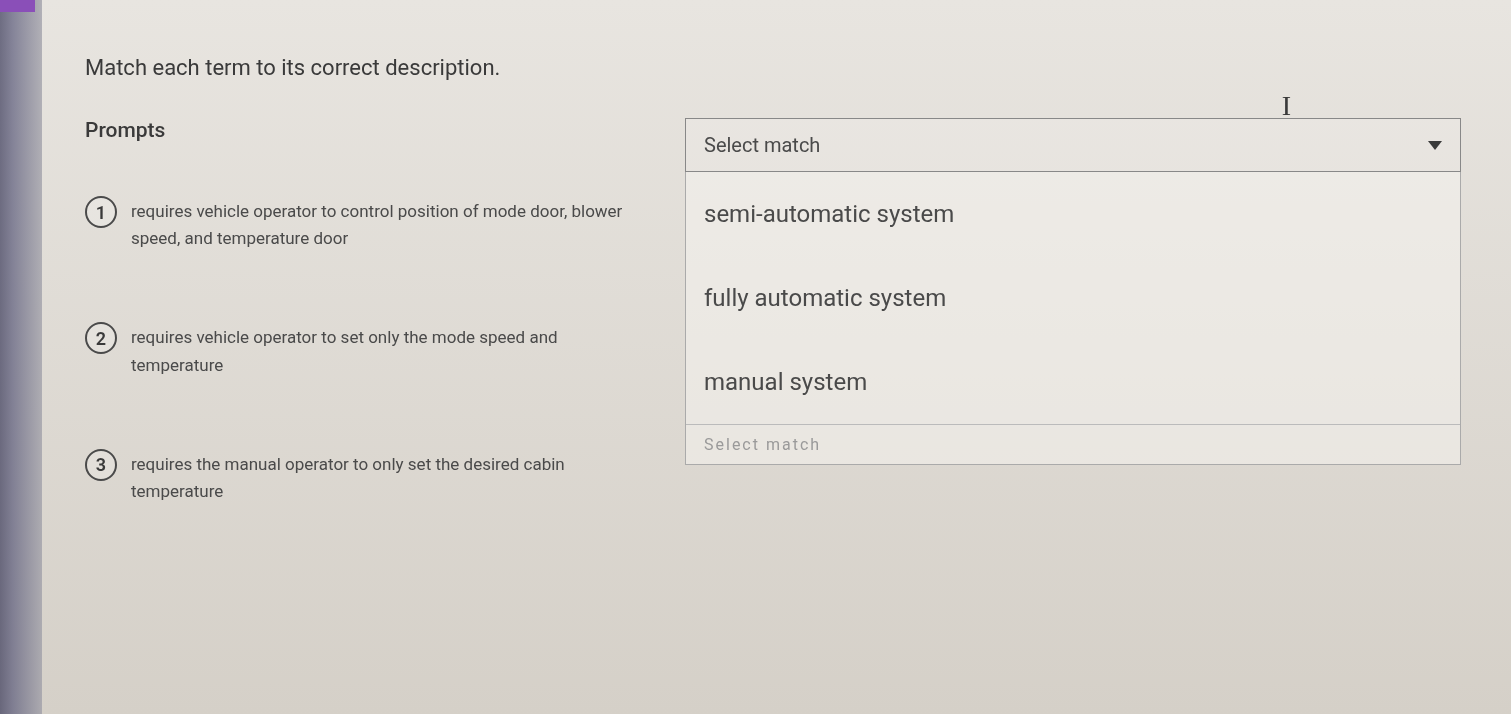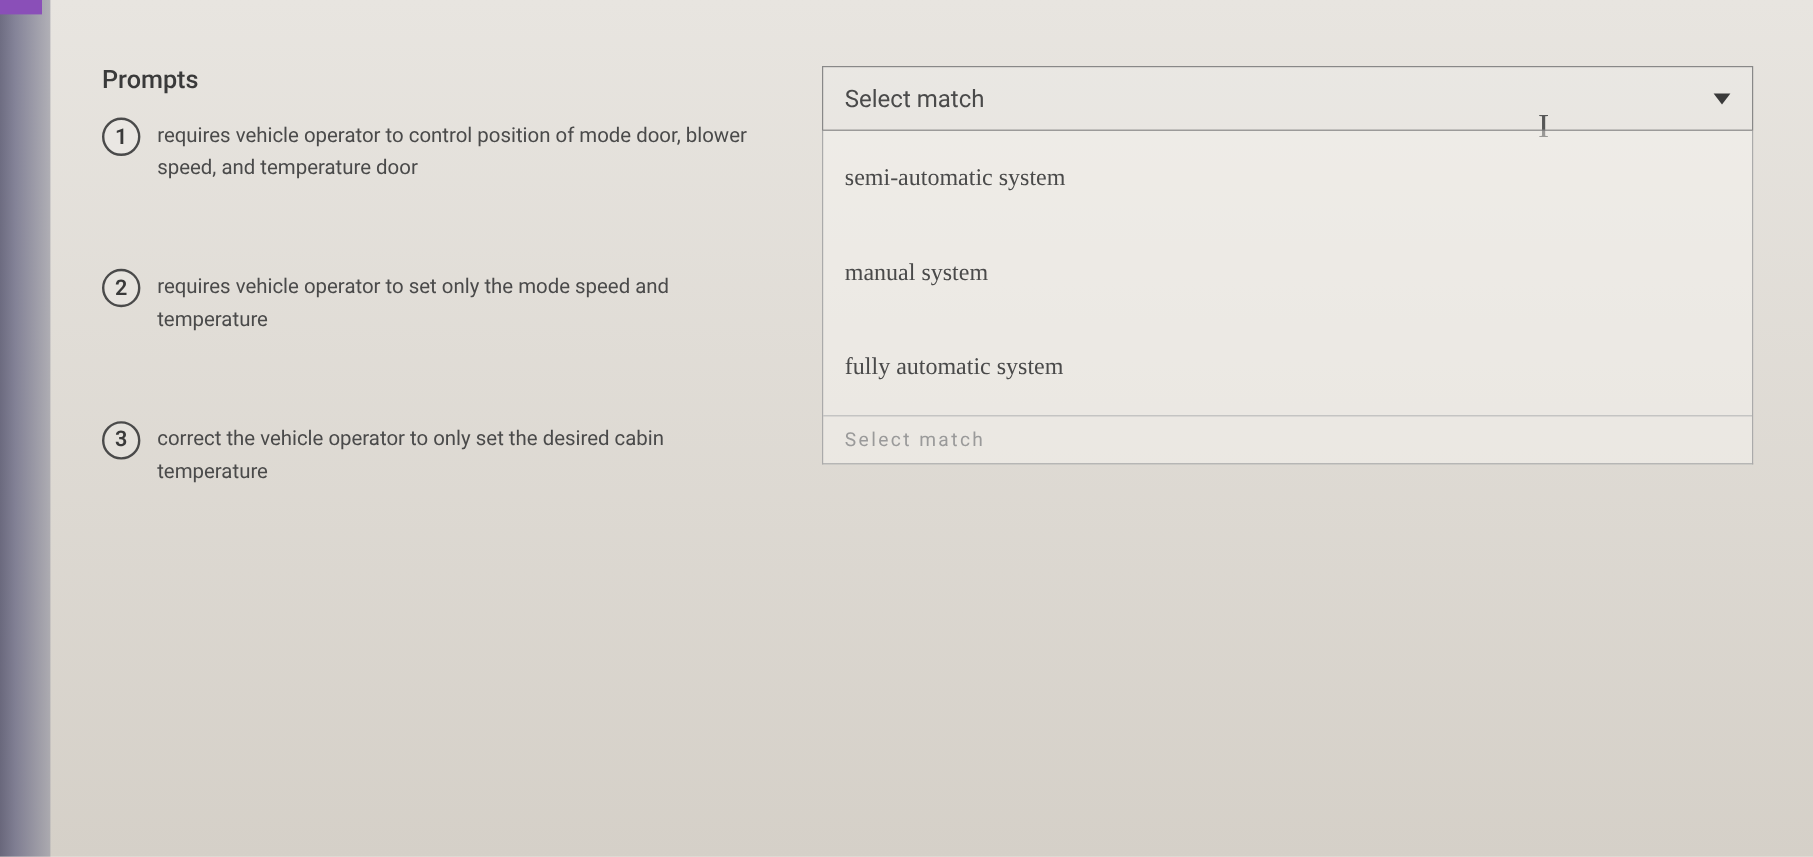--- a/index.html
+++ b/index.html
@@ -49,21 +49,21 @@
       width: 560px;
     }
     .answers-col {
       flex: 1;
       position: relative;
     }
     .col-header {
       font-size: 21px;
       color: #3a3a3a;
       font-weight: 500;
-      margin-bottom: 17px;
+      margin-bottom: 52px;
     }
     .prompt-item {
       display: flex;
       align-items: flex-start;
       gap: 14px;
       margin-bottom: 68px;
     }
     .prompt-number {
       width: 32px;
       height: 32px;
@@ -109,24 +109,23 @@
     .dropdown-panel {
       border: 1px solid #aaa;
       border-top: none;
       background: rgba(248,246,242,0.5);
       padding: 0;
       position: relative;
       z-index: 1;
     }
     .dropdown-option {
       padding: 28px 18px;
-      font-size: 20px;
+      font-size: 24px;
       color: #4a4a4a;
       cursor: pointer;
-      font-family: Liberation Serif, serif;
     }
     .faded-select {
       padding: 10px 18px;
       font-size: 16px;
       color: #9a9a9a;
       letter-spacing: 2px;
       border-top: 1px solid #bbb;
     }
     .cursor-icon {
       position: absolute;
@@ -139,51 +138,52 @@
   </style>
 </head>
 <body>
 
 <div class="left-edge"></div>
 <div class="purple-tab"></div>
 
 <div class="cursor-icon">I</div>
 
 <div class="content">
+  <div class="instruction">Match each term to its correct description.</div>
 
   <div class="columns">
 
     <div class="prompts-col">
       <div class="col-header">Prompts</div>
 
       <div class="prompt-item">
         <div class="prompt-number">1</div>
         <div class="prompt-text">requires vehicle operator to control position of mode door, blower speed, and temperature door</div>
       </div>
 
       <div class="prompt-item">
         <div class="prompt-number">2</div>
         <div class="prompt-text">requires vehicle operator to set only the mode speed and temperature</div>
       </div>
 
       <div class="prompt-item" style="margin-bottom:20px;">
         <div class="prompt-number">3</div>
-        <div class="prompt-text">correct the vehicle operator to only set the desired cabin temperature</div>
+        <div class="prompt-text">requires the manual operator to only set the desired cabin temperature</div>
       </div>
     </div>
 
     <div class="answers-col">
 
       <div class="select-box">
         <span>Select match</span>
         <span class="dropdown-arrow"></span>
       </div>
 
       <div class="dropdown-panel">
         <div class="dropdown-option">semi-automatic system</div>
+        <div class="dropdown-option">fully automatic system</div>
         <div class="dropdown-option">manual system</div>
-        <div class="dropdown-option">fully automatic system</div>
         <div class="faded-select">Select match</div>
       </div>
     </div>
 
   </div>
 </div>
 
 </body></html>

